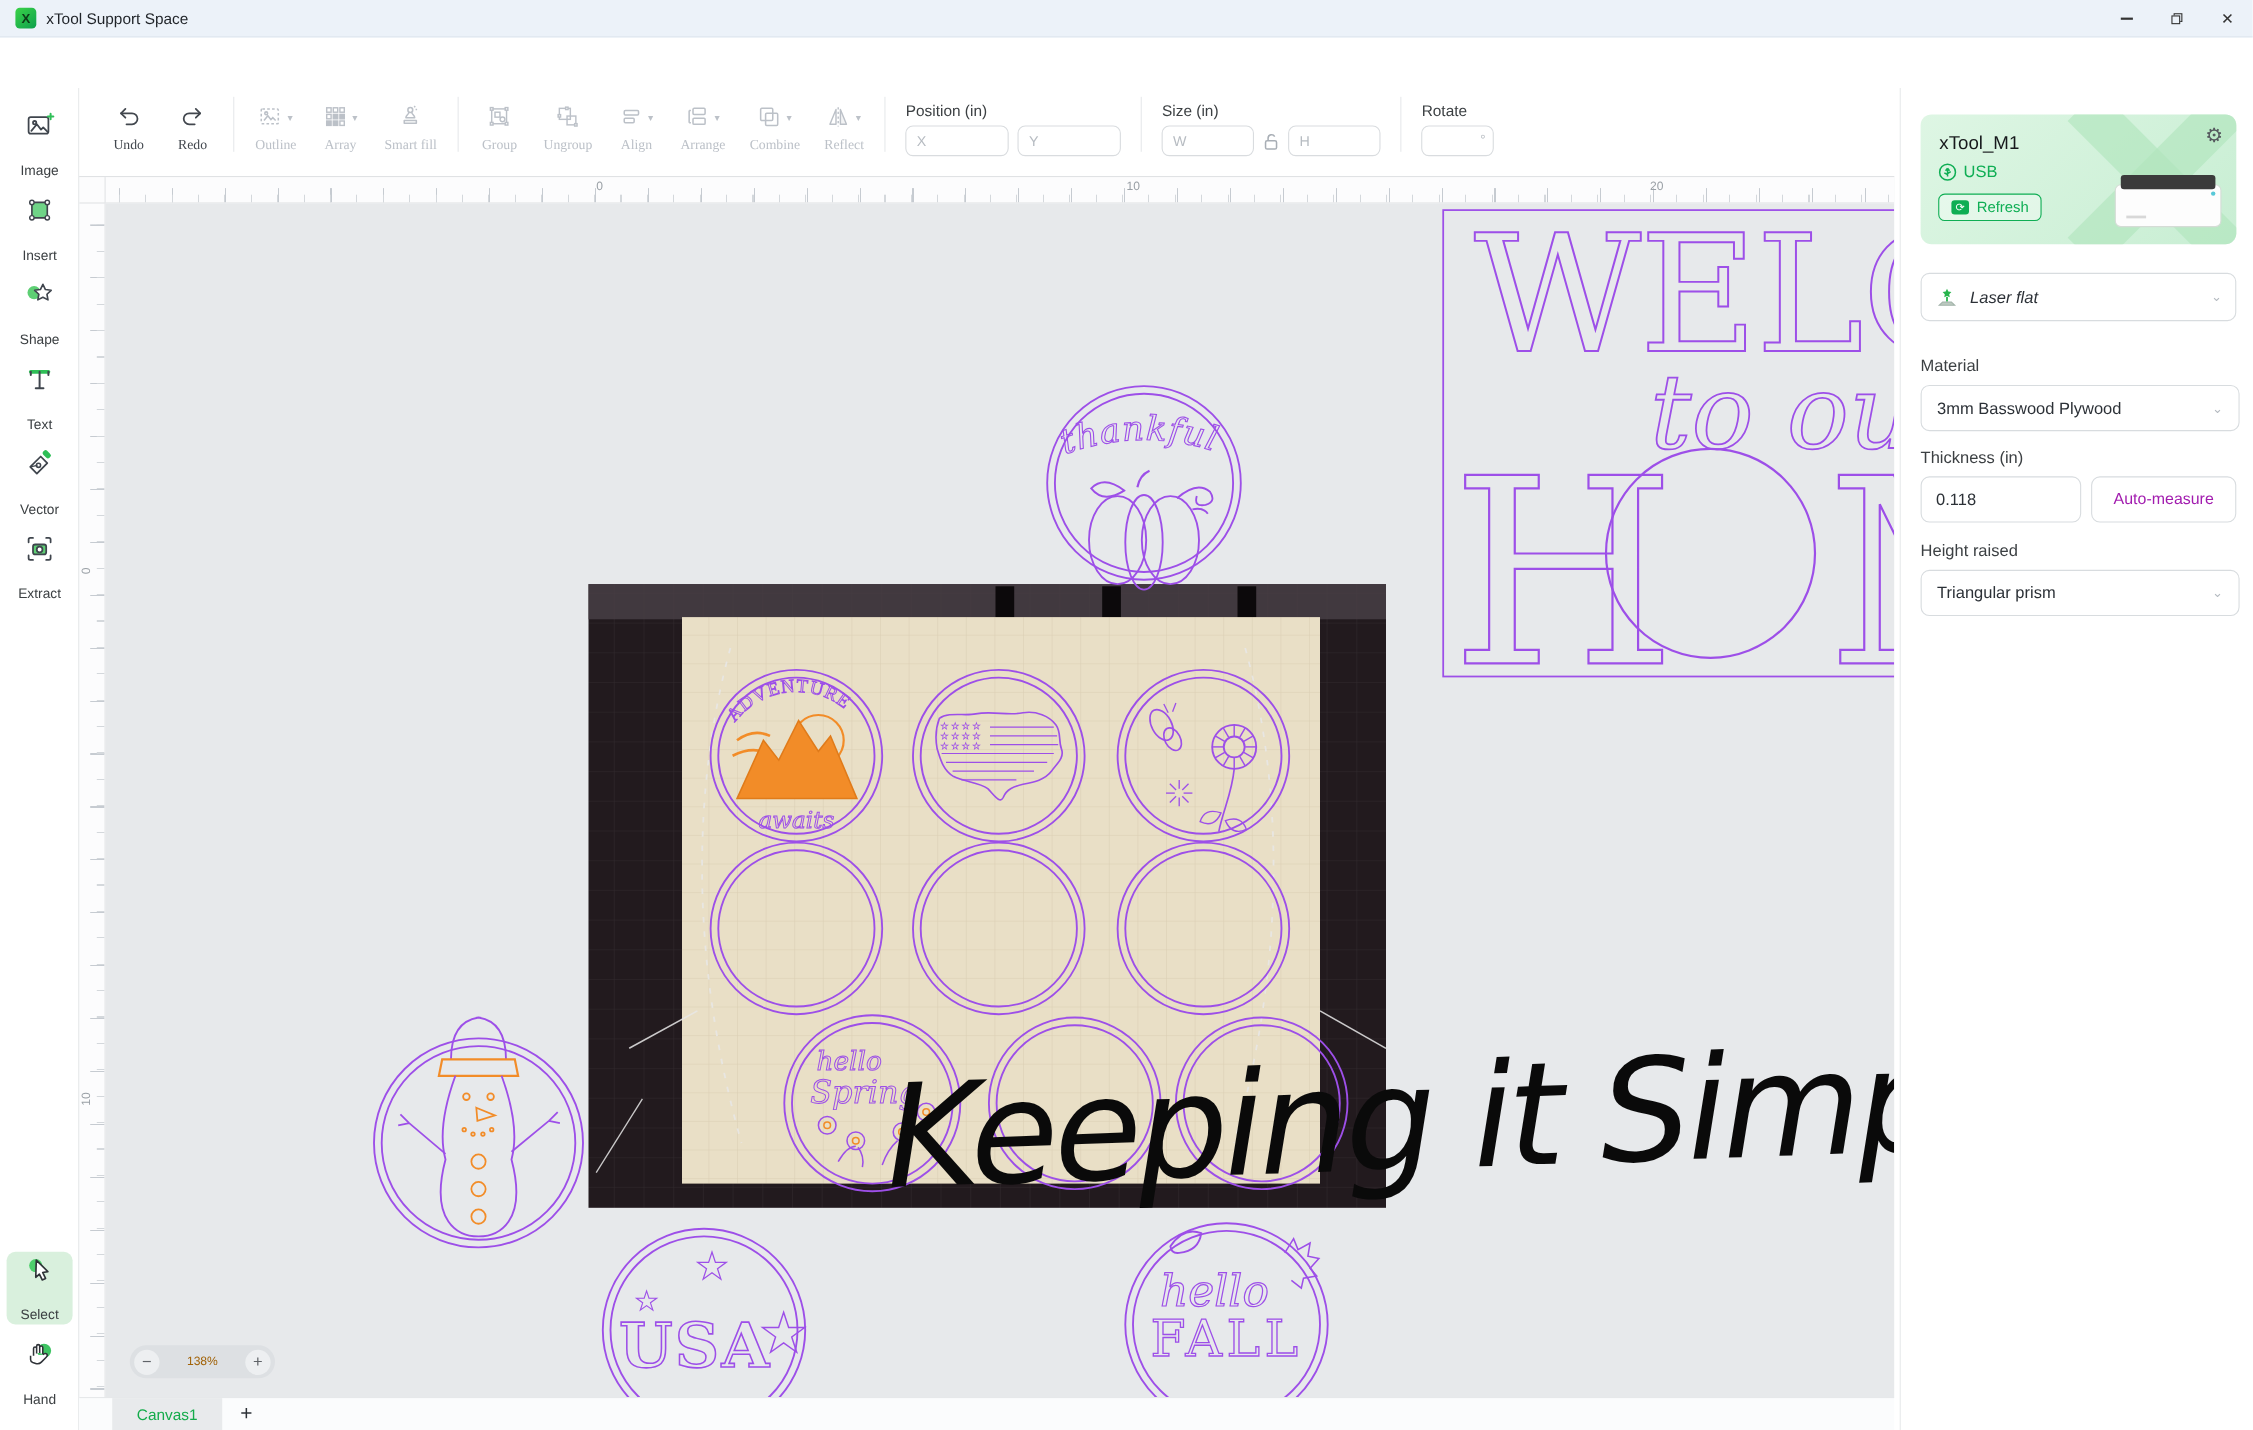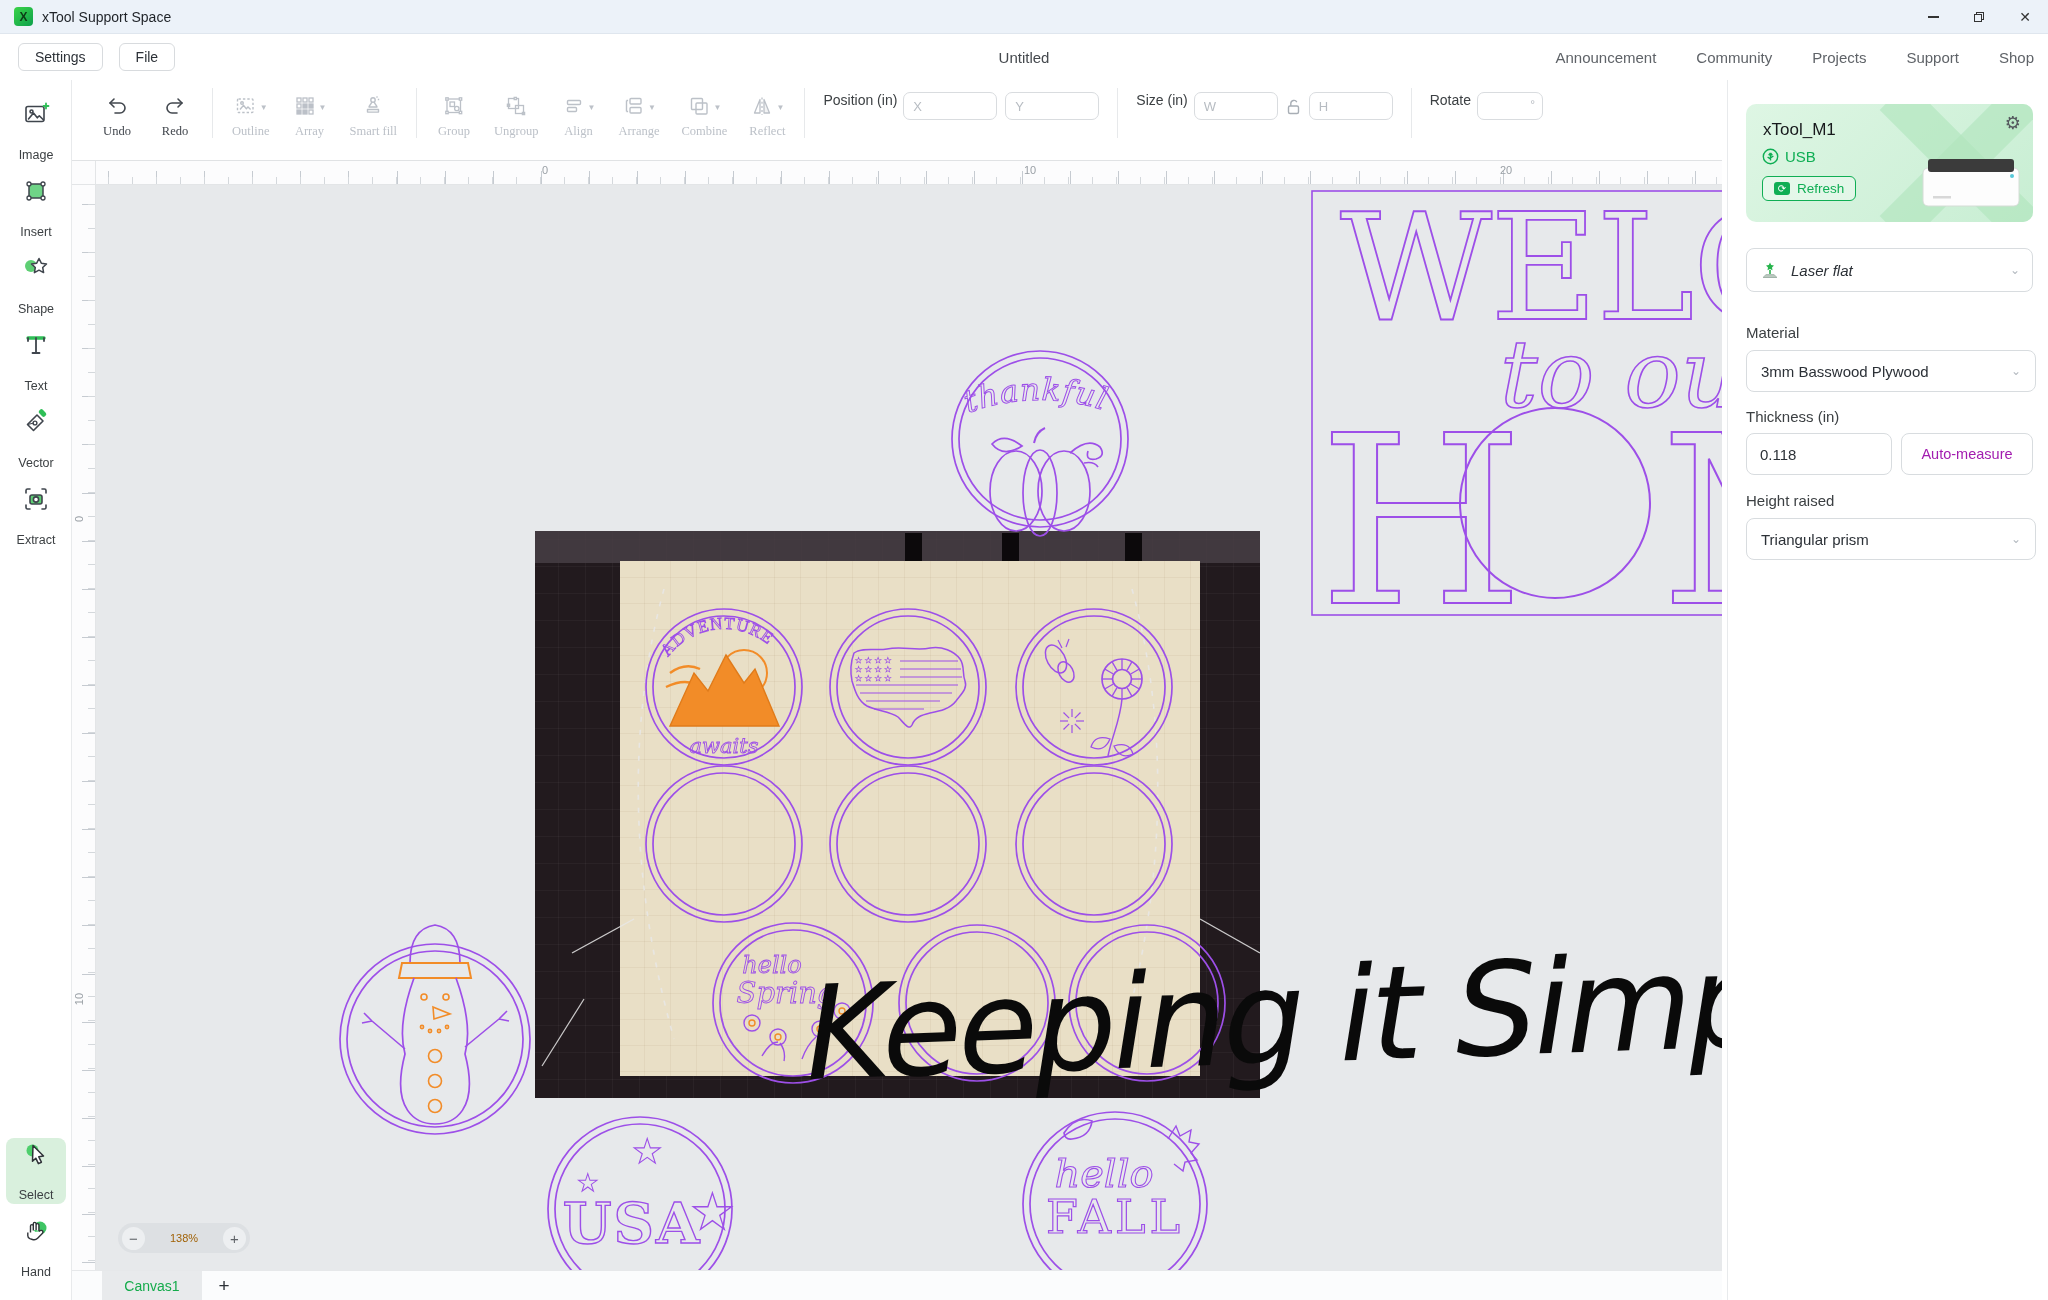--- a/index.html
+++ b/index.html
@@ -35,21 +35,21 @@
   
   .toolbar { position:absolute; left:72px; top:80px; width:1655px; height:80px; background:#fff;
     display:flex; align-items:flex-start; padding-left:16px; }
   .tb-btn { display:flex; flex-direction:column; align-items:center; gap:5px; padding:13px 11px 0;
     min-width:58px; color:#42474e; }
   .tb-btn.disabled { color:#bcc1c8; }
   .tb-btn .lab { font-size:12.5px; white-space:nowrap;font-family:Liberation Serif, serif; }
   .tb-icon-row { display:flex; align-items:center; gap:2px; height:26px; }
   .tb-chev { font-size:8px; line-height:1; transform:translateY(2px); }
   .tb-sep { width:1px; height:50px; background:#e7e9eb; margin:8px 8px 0; }
-  .tb-section { display:flex; flex-direction:row; gap:6px; padding:12px 10px 0; }
+  .tb-section { display:flex; flex-direction:column; gap:6px; padding:12px 10px 0; }
   .tb-sec-label { font-size:14px; color:#3c4043; }
   .tb-inputs { display:flex; align-items:center; gap:8px; }
   .tb-input { height:28px; border:1px solid #d9dcdf; border-radius:7px; font-size:13px;
     padding:0 9px; color:#333; background:#fff; outline:none; font-family:"Liberation Sans",sans-serif; }
   .tb-input::placeholder { color:#b7bcc2; }
   .w-xy { width:94px; } .w-wh { width:84px; }
   .rot-wrap { position:relative; }
   .w-rot { width:66px; padding-right:18px; }
   .deg { position:absolute; right:8px; top:6px; font-size:12px; color:#b7bcc2; }
 
@@ -152,32 +152,20 @@
             <b></b>
             <i></i>
           </span>
         </div>
       <div class="winbtn">
           <span>✕</span>
         </div>
     </div>
   </div>
 
-  <div class="menubar">
-    <button class="menu-btn">Settings</button>
-    <button class="menu-btn">File</button>
-    <div class="doc-title">Untitled</div>
-    <div class="nav-links">
-      <span class="nav-link">Announcement</span>
-      <span class="nav-link">Community</span>
-      <span class="nav-link">Projects</span>
-      <span class="nav-link">Support</span>
-      <span class="nav-link">Shop</span>
-    </div>
-  </div>
 
   <div class="toolbar">
     <div class="tb-btn">
       <div class="tb-icon-row">
           <svg class="icon" width="24" height="24" viewBox="0 0 24 24" fill="none" stroke="currentColor" stroke-width="1.6" stroke-linecap="round" stroke-linejoin="round">
             <path d="M9 5 L5 9 l4 4"></path>
             <path d="M5 9 h10 a5 5 0 0 1 0 10 h-5"></path>
           </svg>
         </div>
       <span class="lab">Undo</span>

